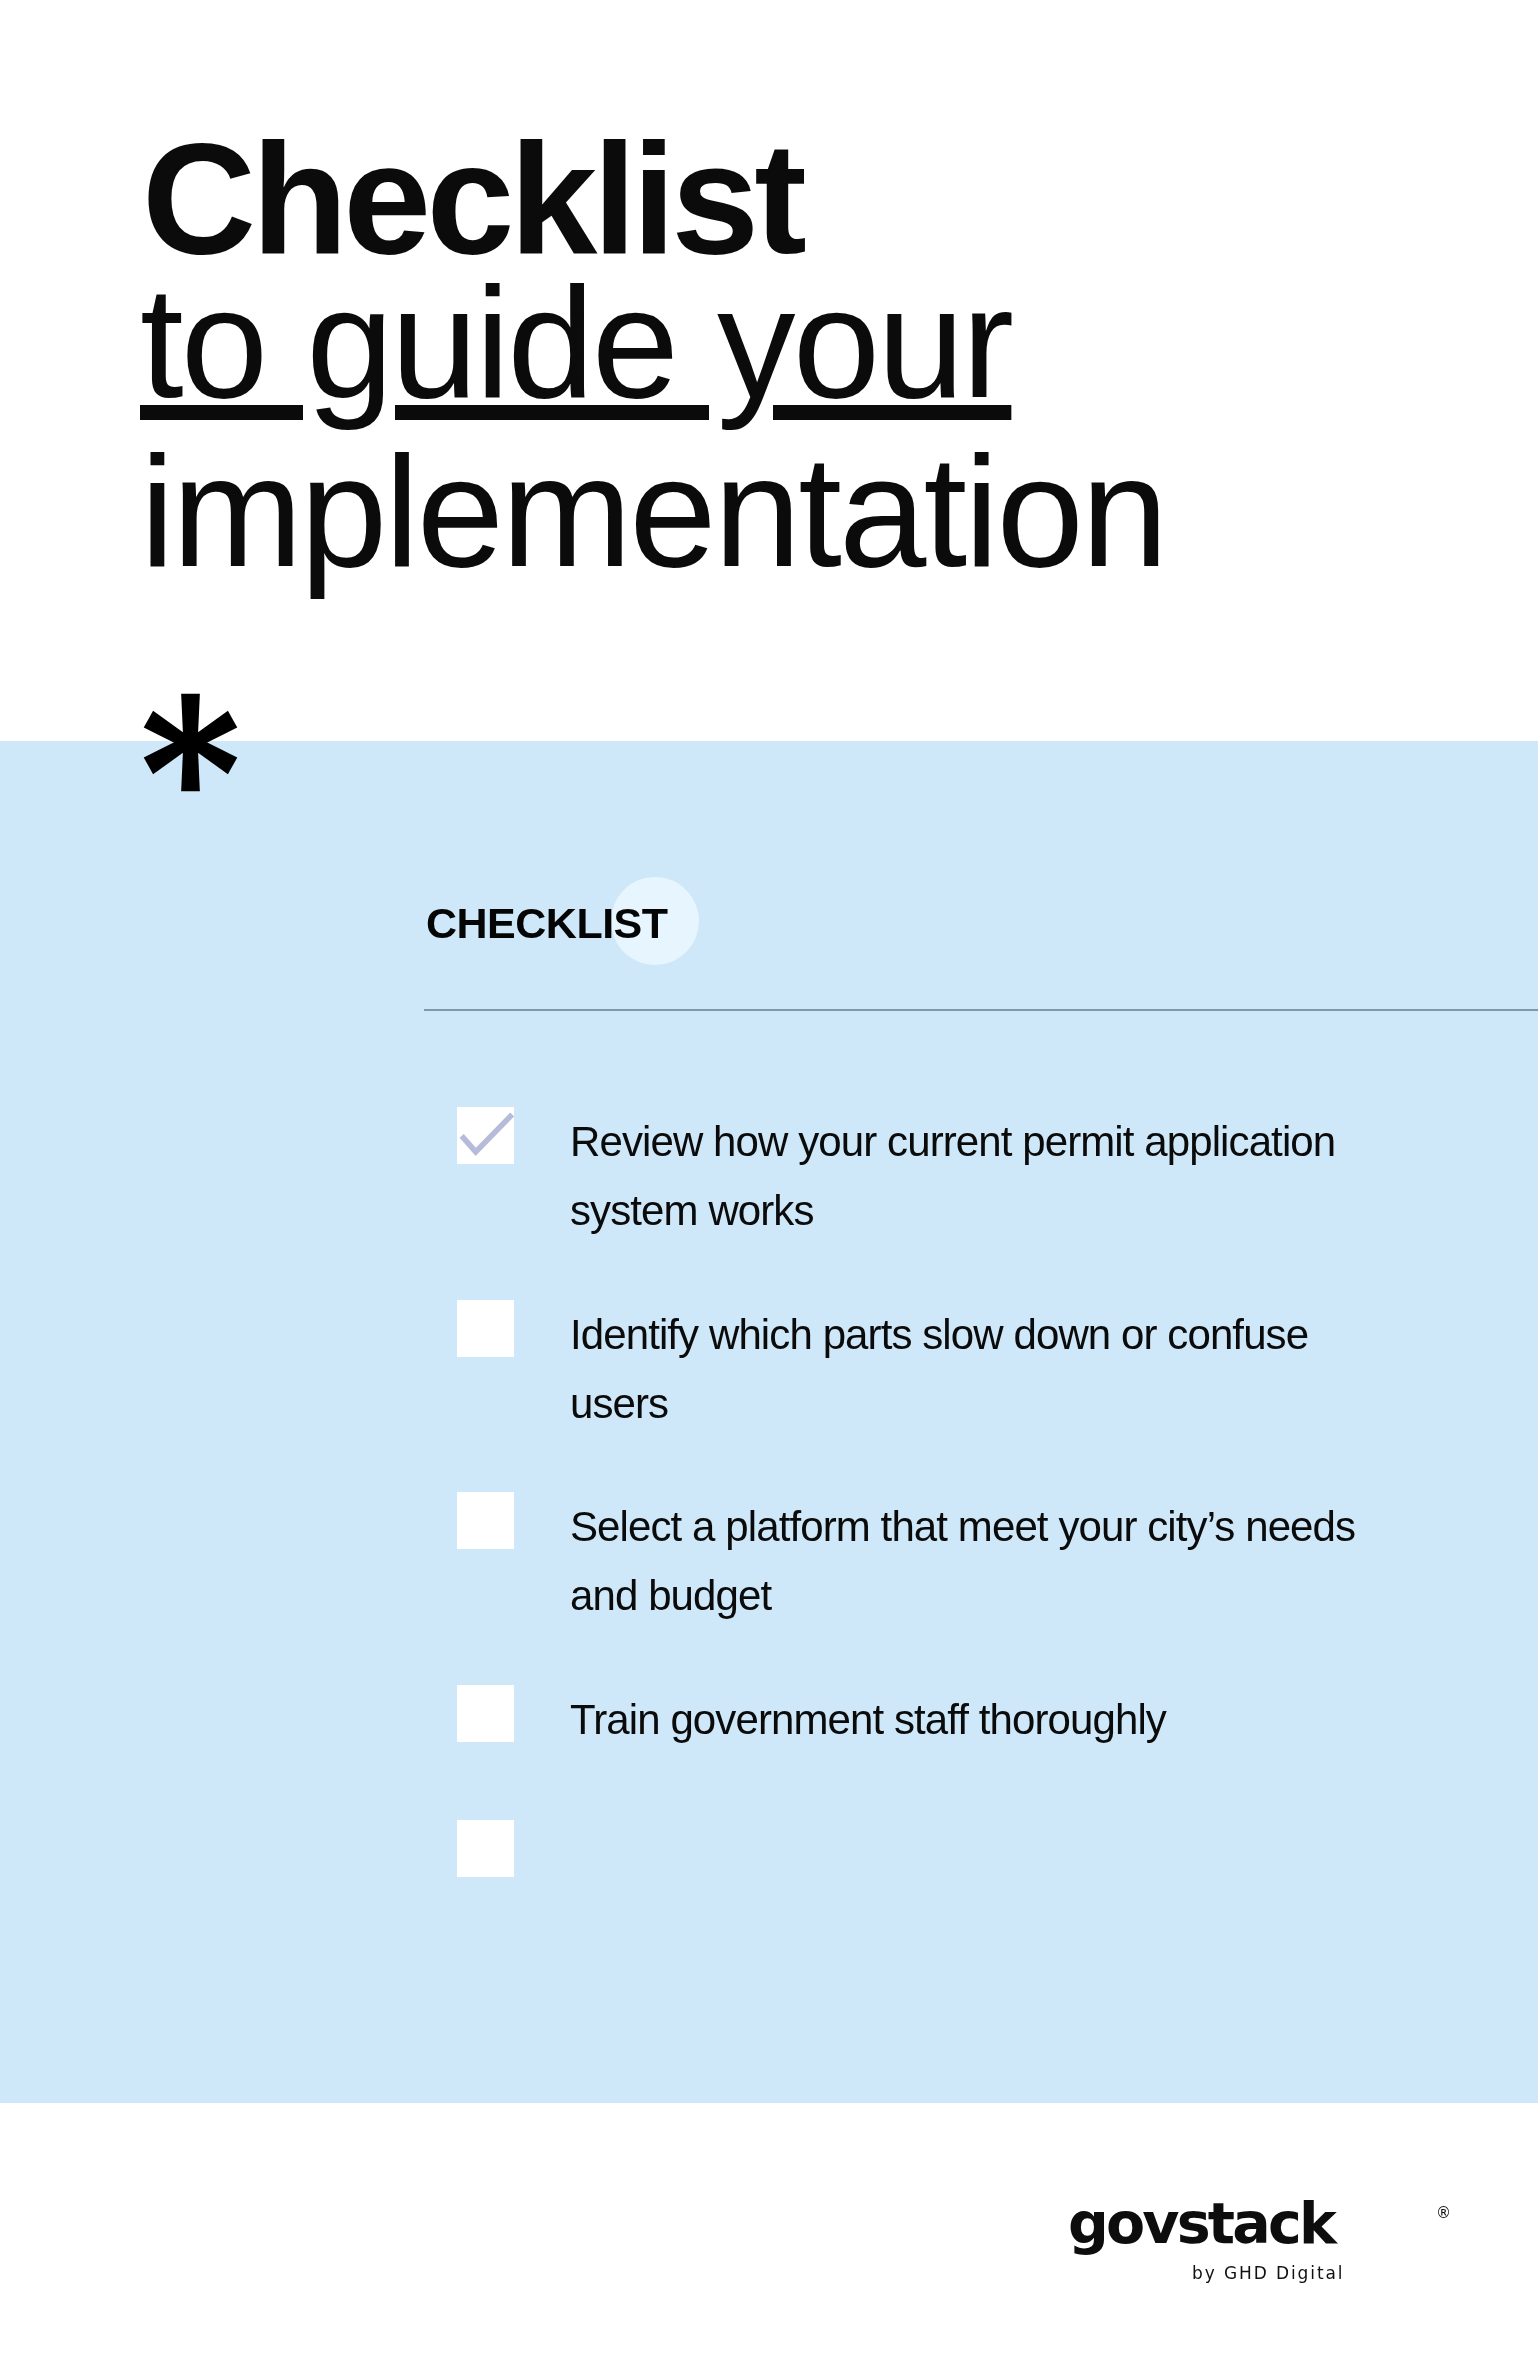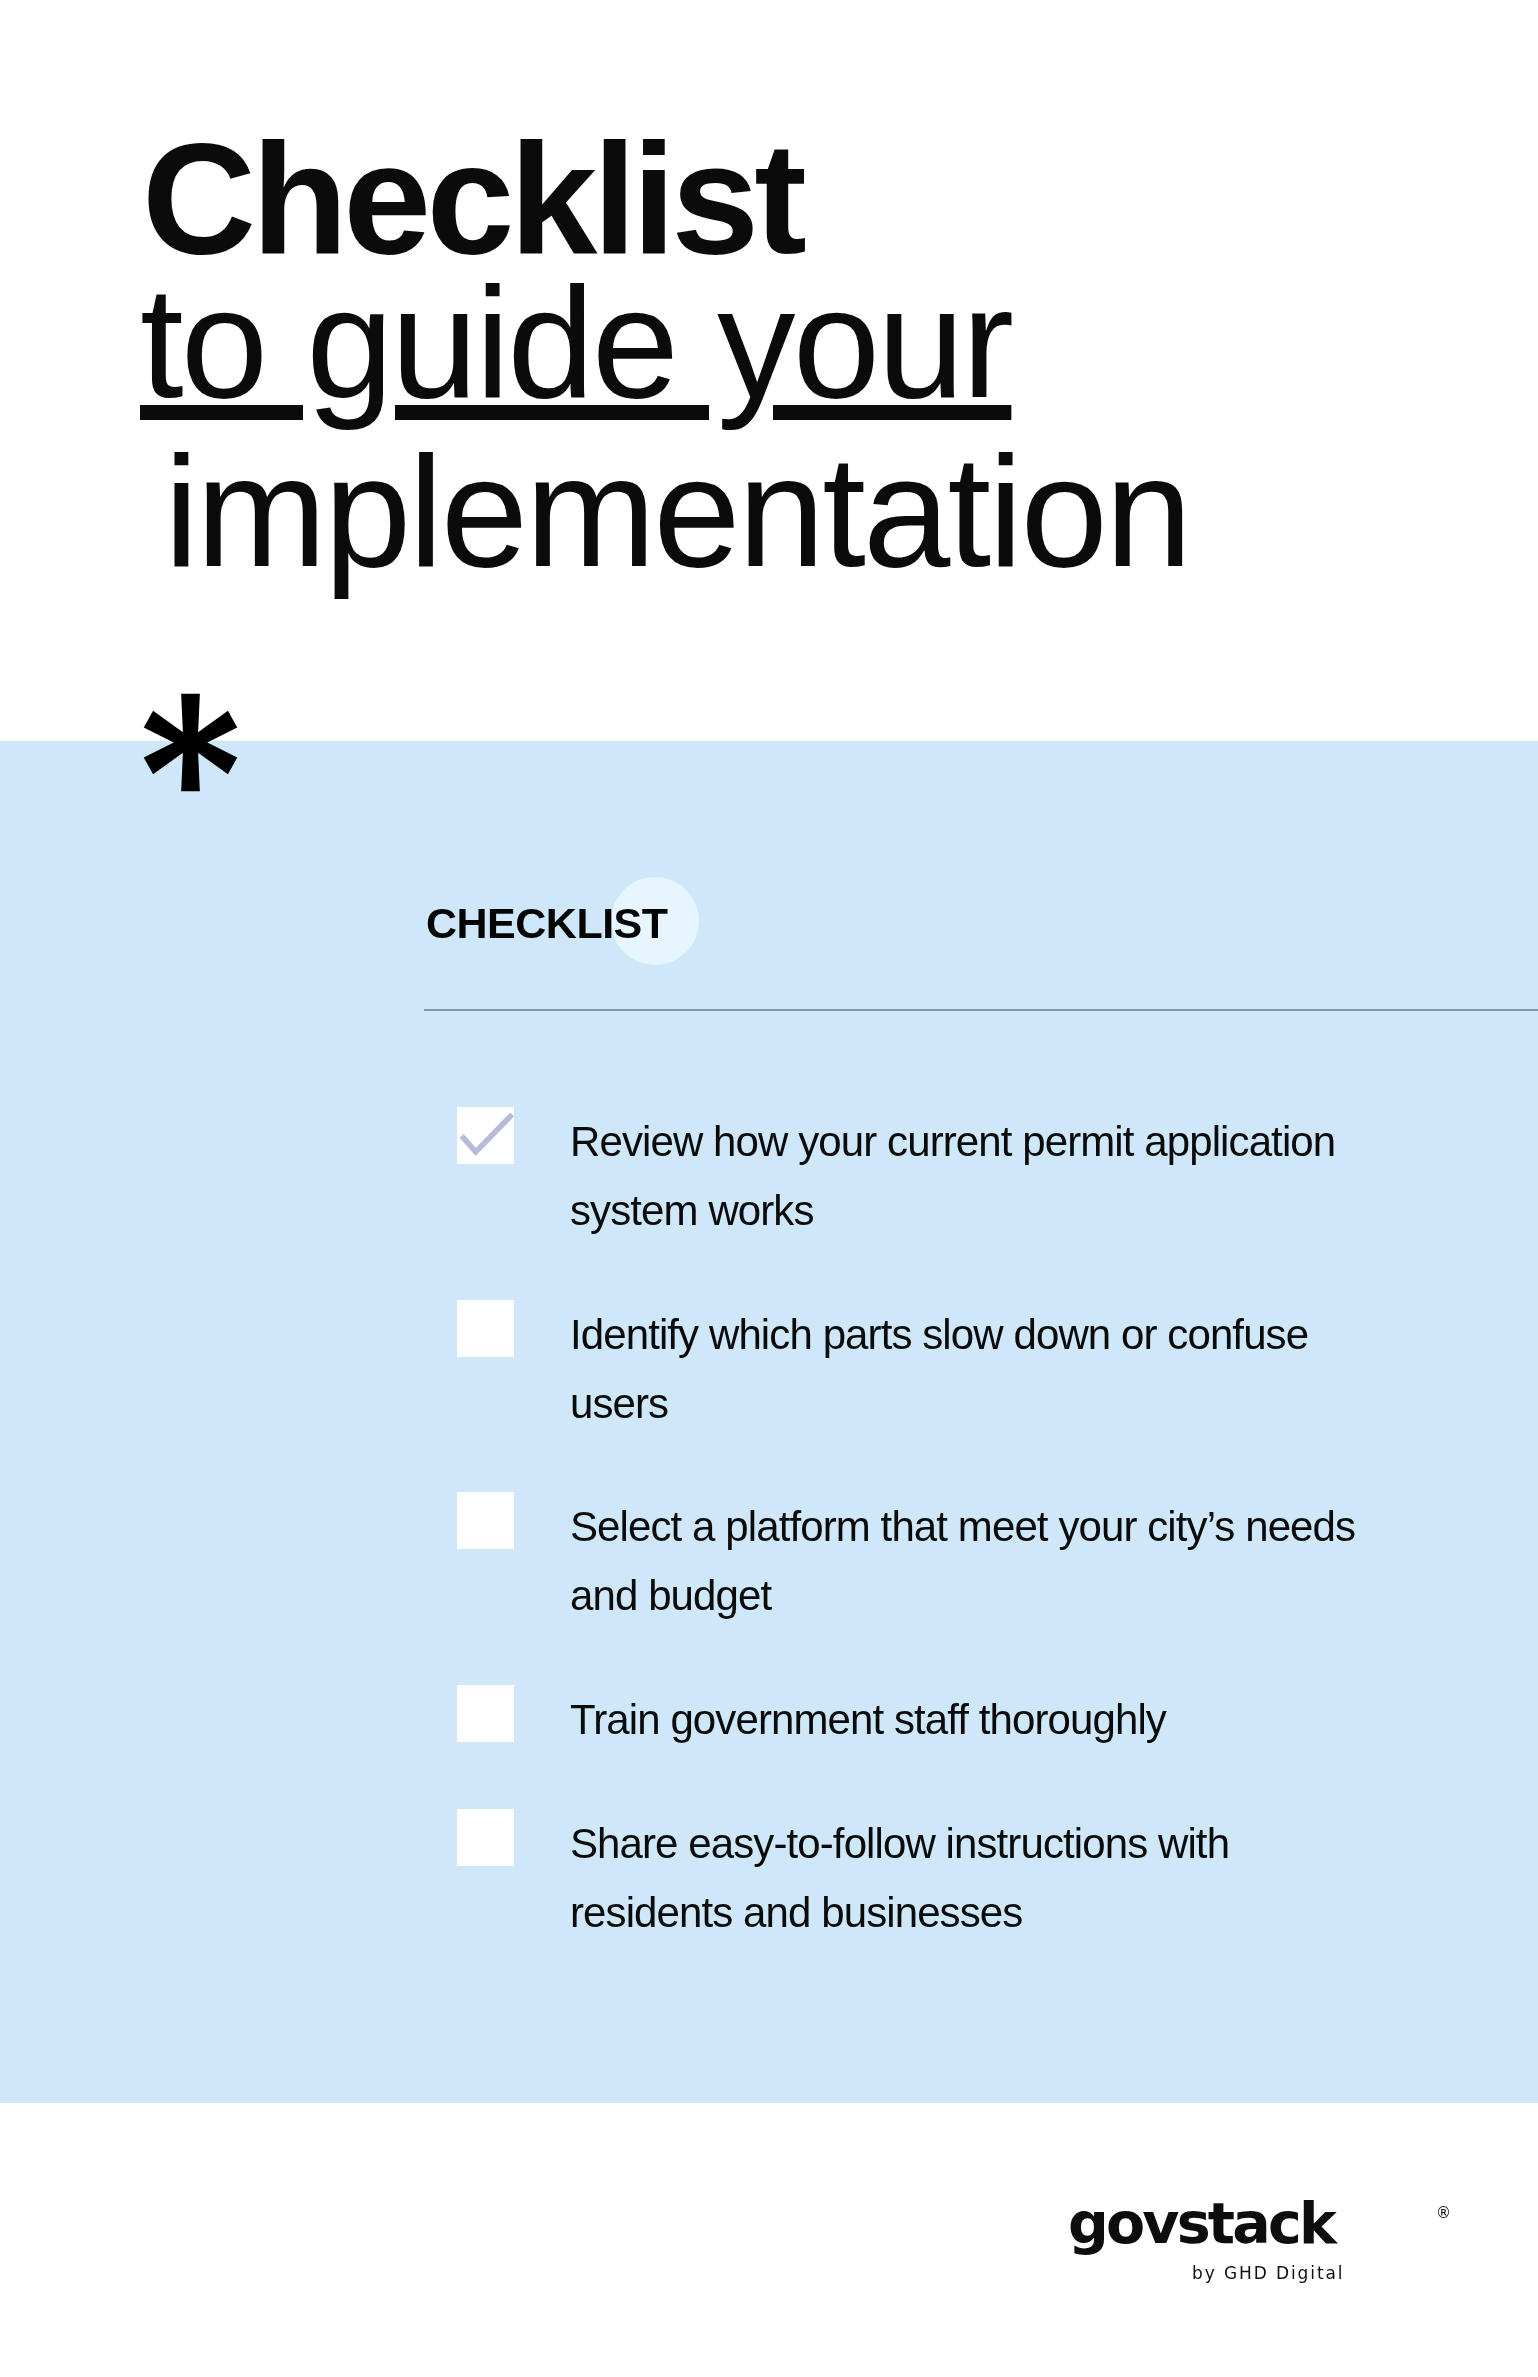--- a/index.html
+++ b/index.html
@@ -14,21 +14,21 @@
     font-weight: 700; font-size: 158px; line-height: 158px;
     letter-spacing: -4.7px; margin: 0; white-space: nowrap;
   }
   .title-line {
     position: absolute; left: 140px;
     font-family: "Liberation Sans", sans-serif;
     font-weight: 400; font-size: 157px; line-height: 157px;
     letter-spacing: -2.8px; margin: 0; white-space: nowrap;
   }
   .title-line.l2 { top: 264px; text-decoration: underline; }
-  .title-line.l3 { top: 433px; margin-left: 24px; }
+  .title-line.l3 { top: 433px; }
 
   .band {
     position: absolute; left: 0; top: 741px; width: 1538px; height: 1362px;
     background: #cee8f9;
   }
   .asterisk {
     position: absolute; left: 140px; top: 692px; width: 101px; height: 101px;
     z-index: 3;
   }
   .glow-circle {
@@ -112,21 +112,20 @@
   <li class="item">
     <span class="box"></span>
     <span class="item-text">Select a platform that meet your city’s needs and budget</span>
   </li>
   <li class="item">
     <span class="box"></span>
     <span class="item-text">Train government staff thoroughly</span>
   </li>
   <li class="item">
     <span class="box"></span>
-    <span class="item-text">Share easy-to-follow instructions with residents and businesses</span>
   </li>
 </ul>
 
 <div class="logo">
   <span class="logo-word">govstack</span>
   <span class="logo-reg">®</span>
   <span class="logo-sub">by GHD Digital</span>
 </div>
 
 

